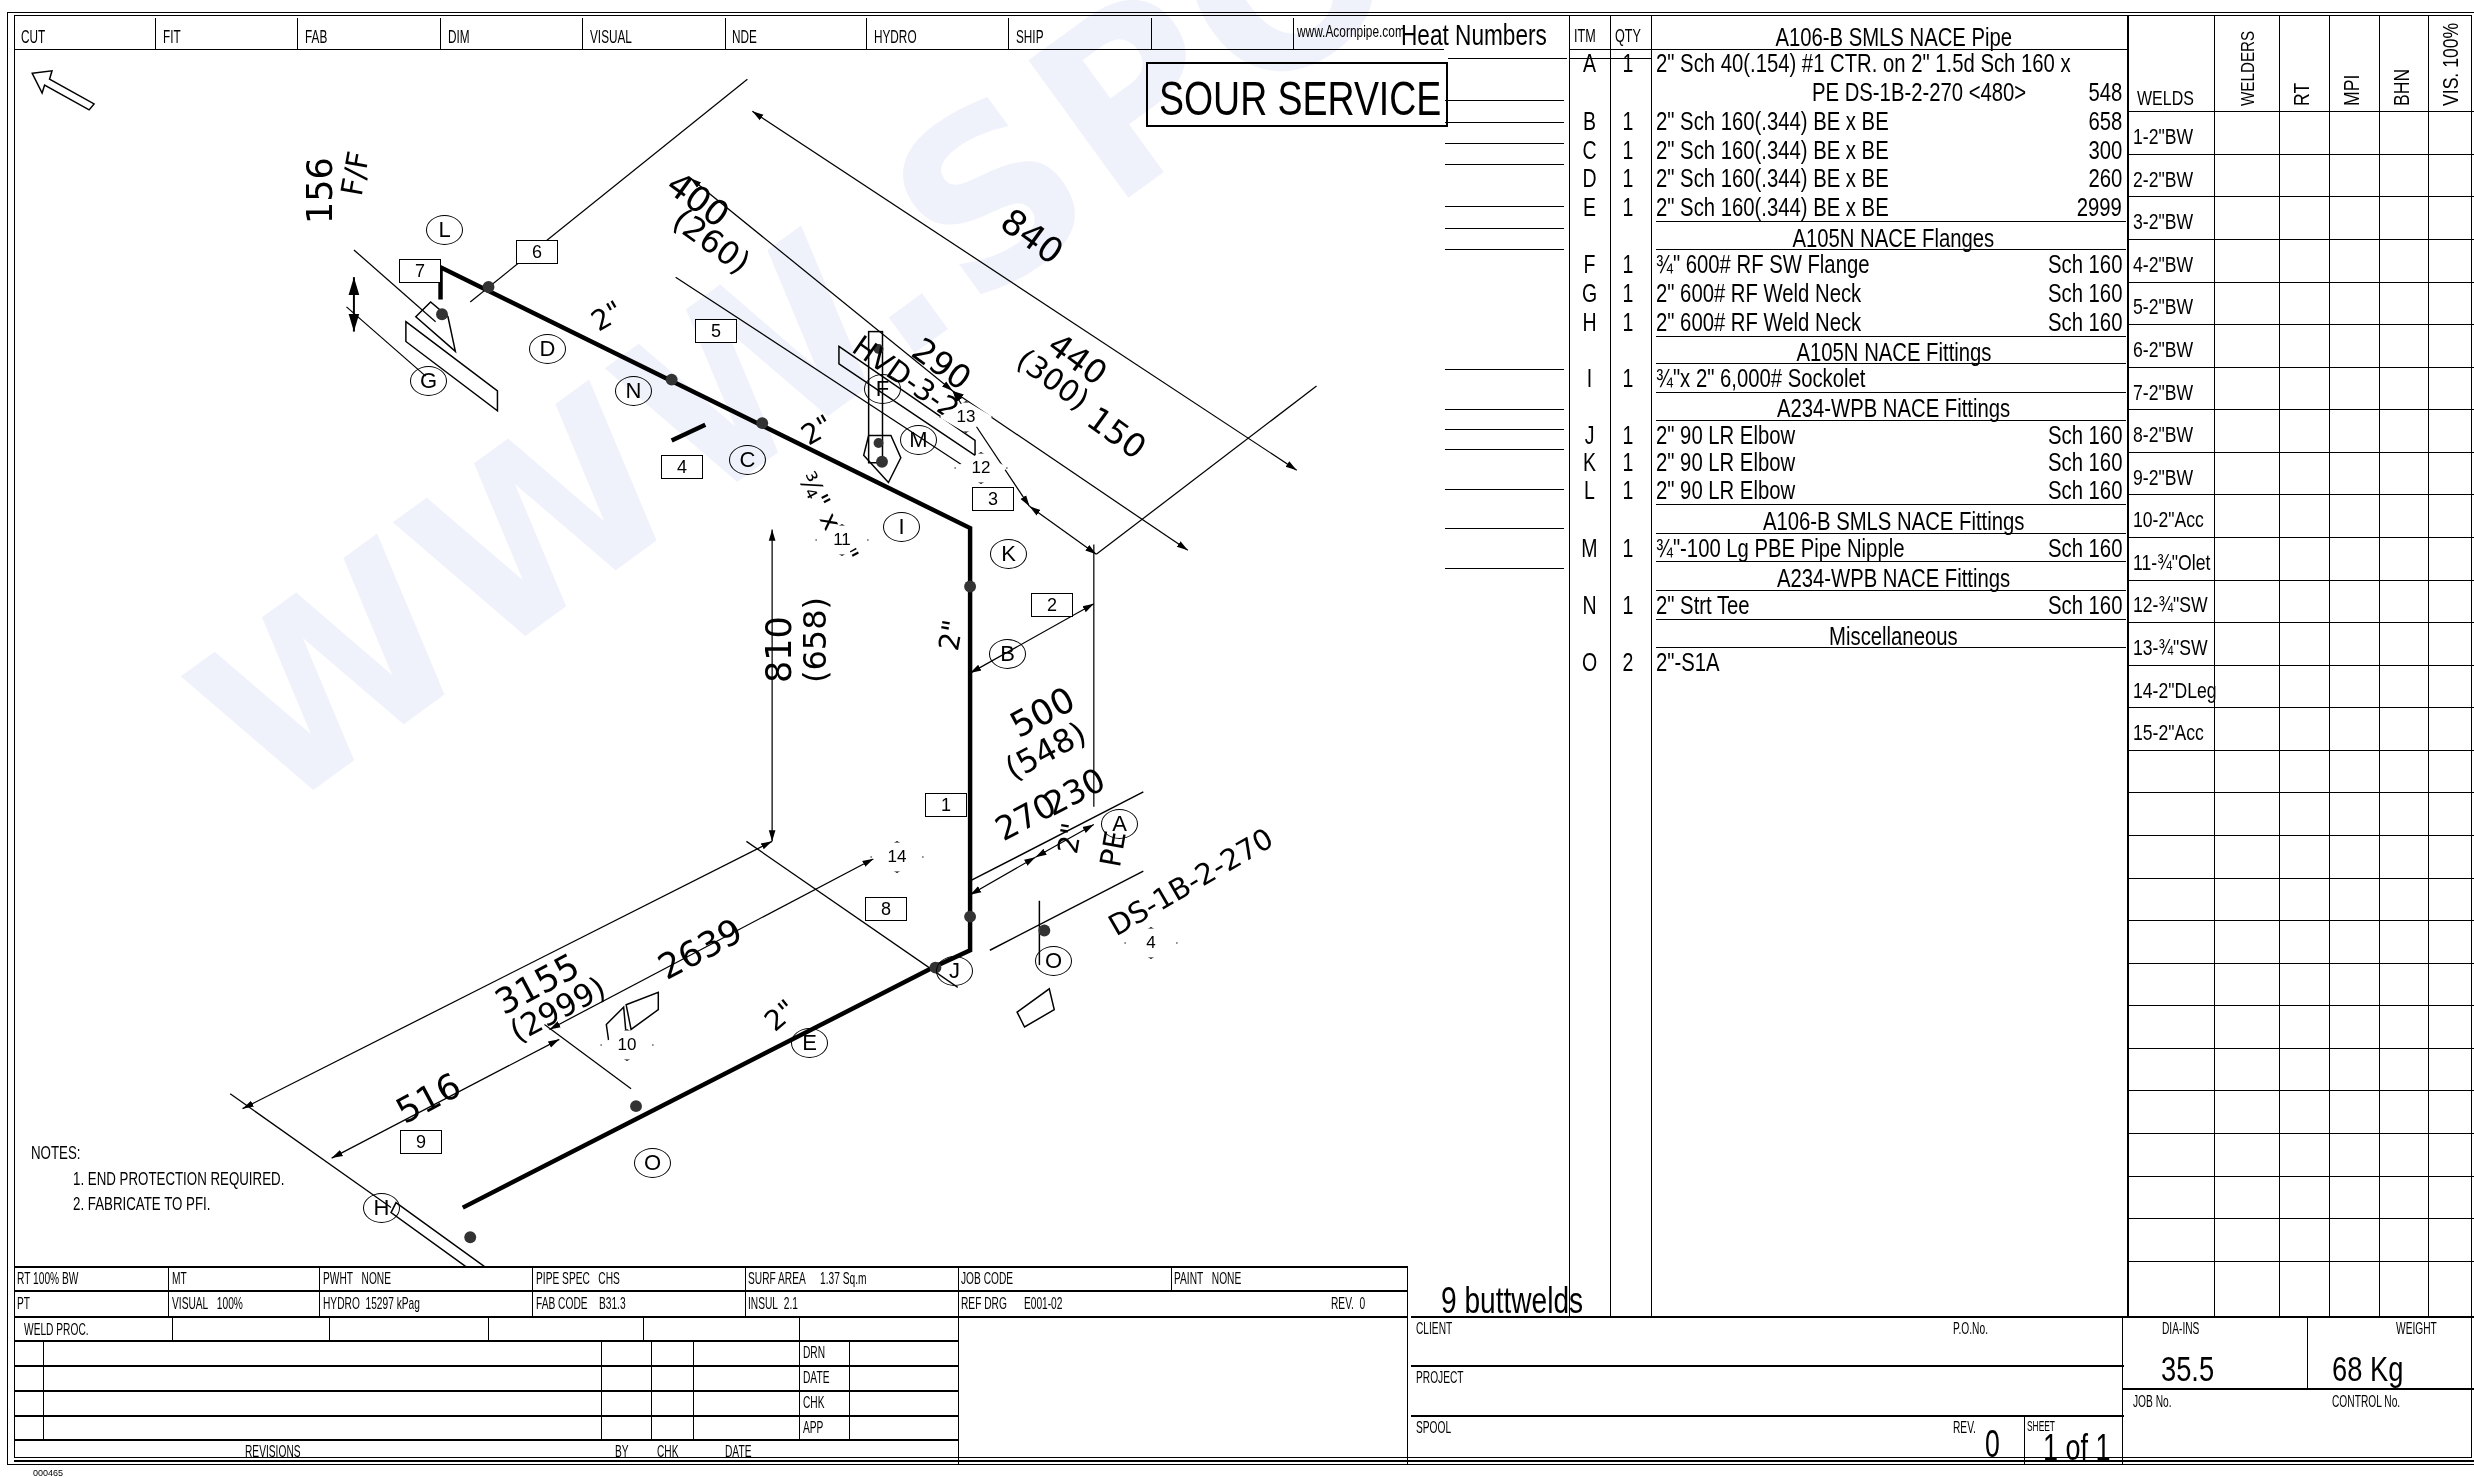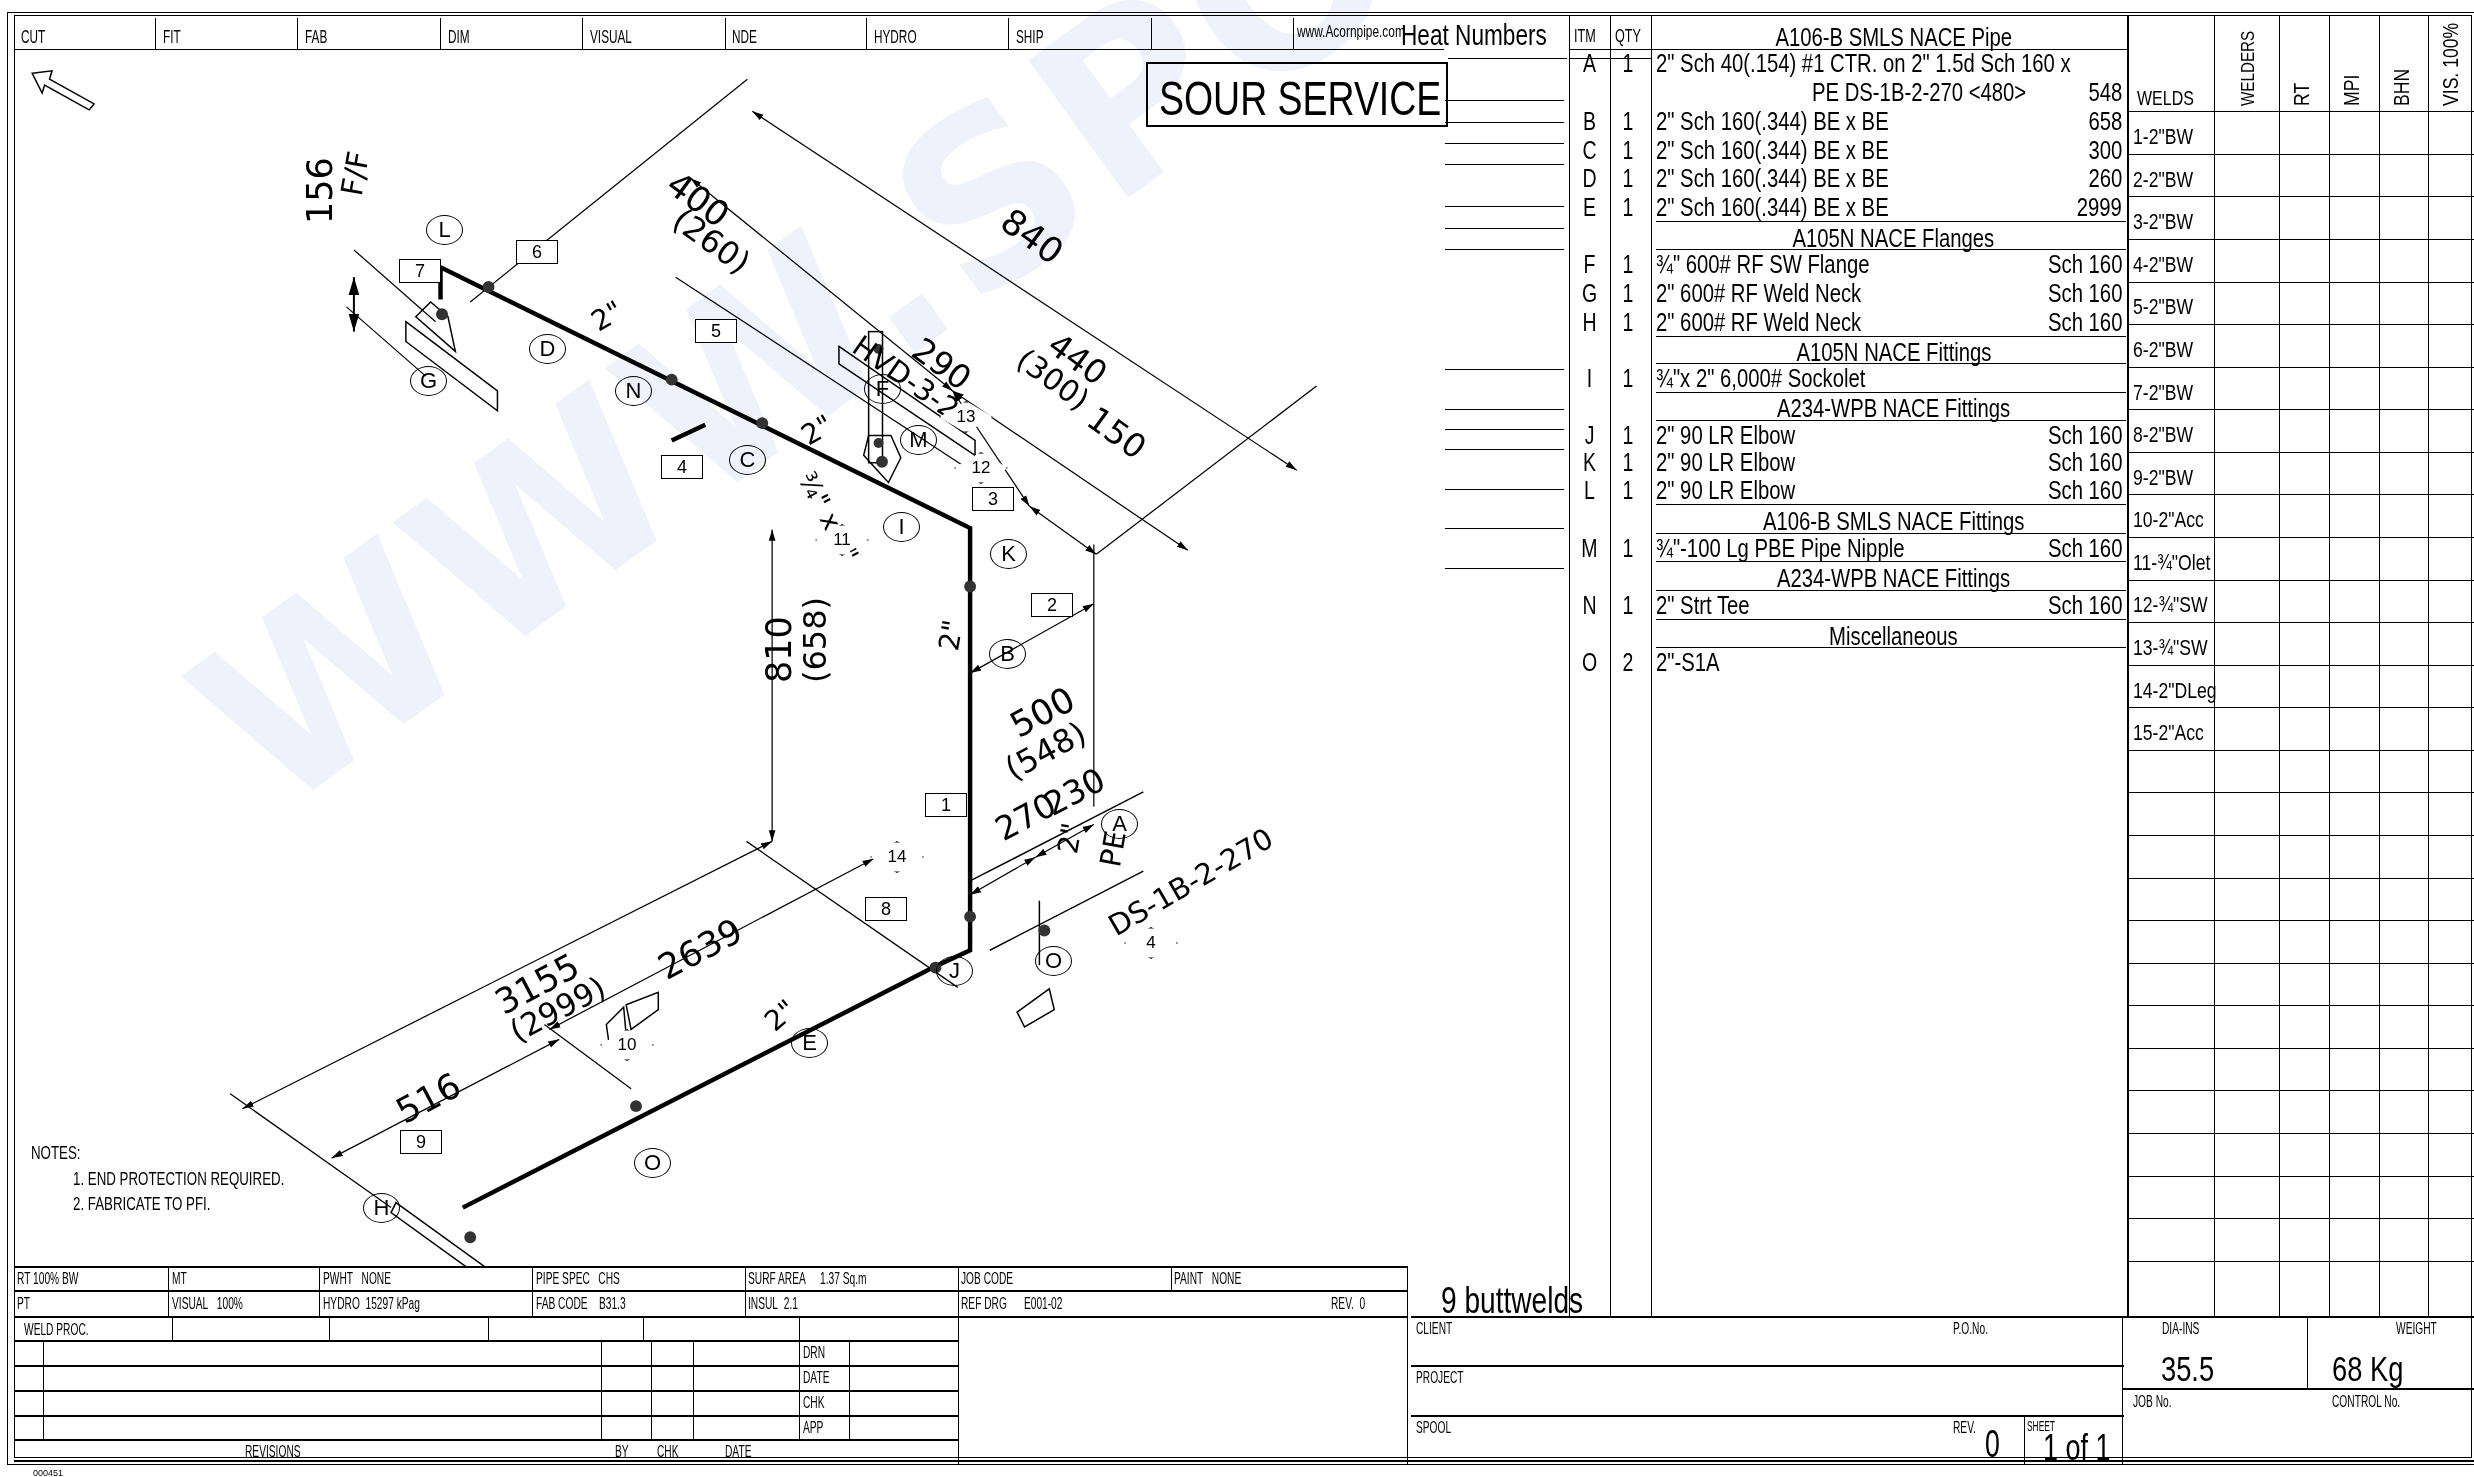--- a/index.html
+++ b/index.html
@@ -531,14 +531,14 @@
   <div class="tb-text" style="left:2027px;top:1419px;font-size:14px;">SHEET</div>
   <div class="txt" style="left:2043px;top:1430px;font-size:36px;font-family:'Liberation Sans',sans-serif;transform:scaleX(.75);transform-origin:left top;">1 of 1</div>
   <div class="tb-text" style="left:2162px;top:1320px;">DIA-INS</div>
   <div class="txt" style="left:2161px;top:1351px;font-size:35px;font-family:'Liberation Sans',sans-serif;transform:scaleX(.78);transform-origin:left top;">35.5</div>
   <div class="tb-text" style="left:2396px;top:1320px;">WEIGHT</div>
   <div class="txt" style="left:2332px;top:1351px;font-size:35px;font-family:'Liberation Sans',sans-serif;transform:scaleX(.78);transform-origin:left top;">68 Kg</div>
   <div class="tb-text" style="left:2133px;top:1393px;">JOB No.</div>
   <div class="tb-text" style="left:2332px;top:1393px;">CONTROL No.</div>
 </div>
 
-<div class="txt" style="left:33px;top:1469px;font-size:9px;font-family:'Liberation Sans',sans-serif;">000451</div>
+<div class="txt" style="left:33px;top:1469px;font-size:9px;font-family:'Liberation Sans',sans-serif;">000465</div>
 
 
 </body></html>

